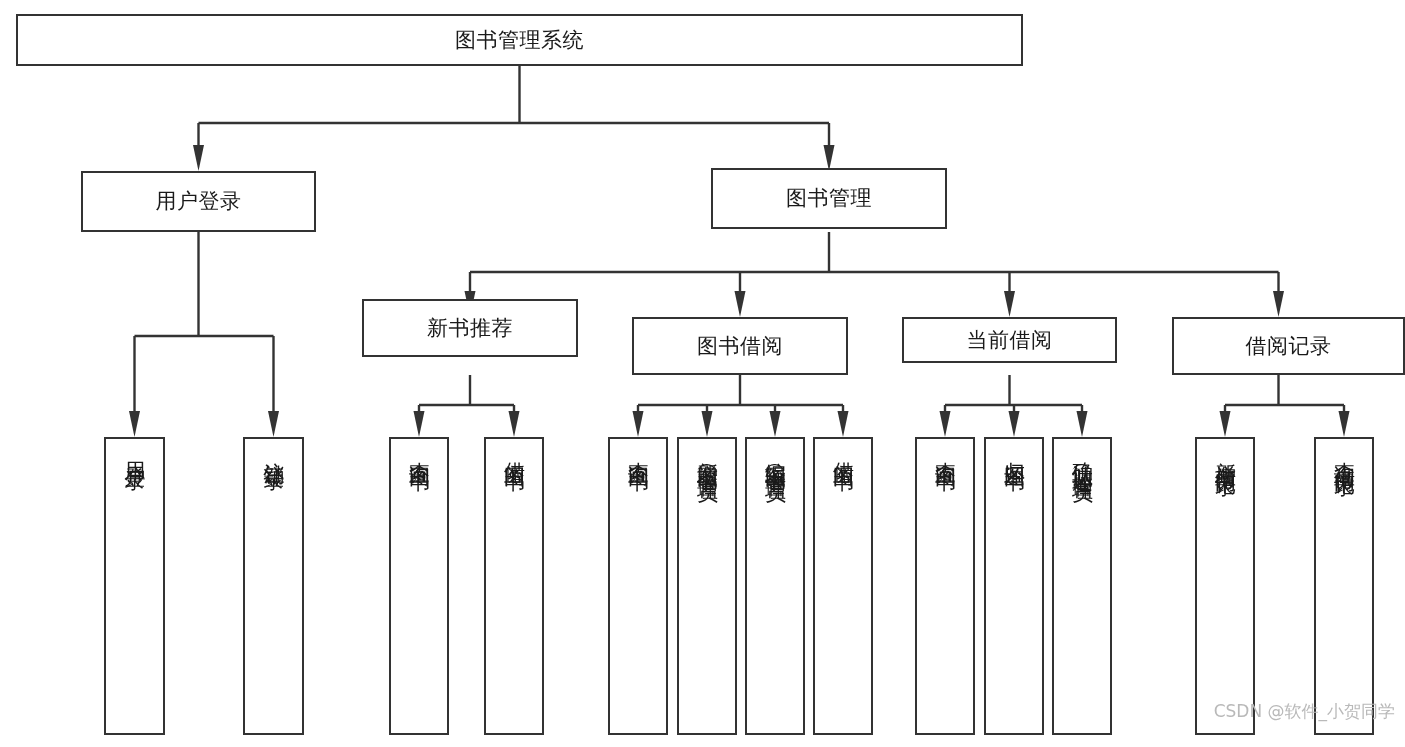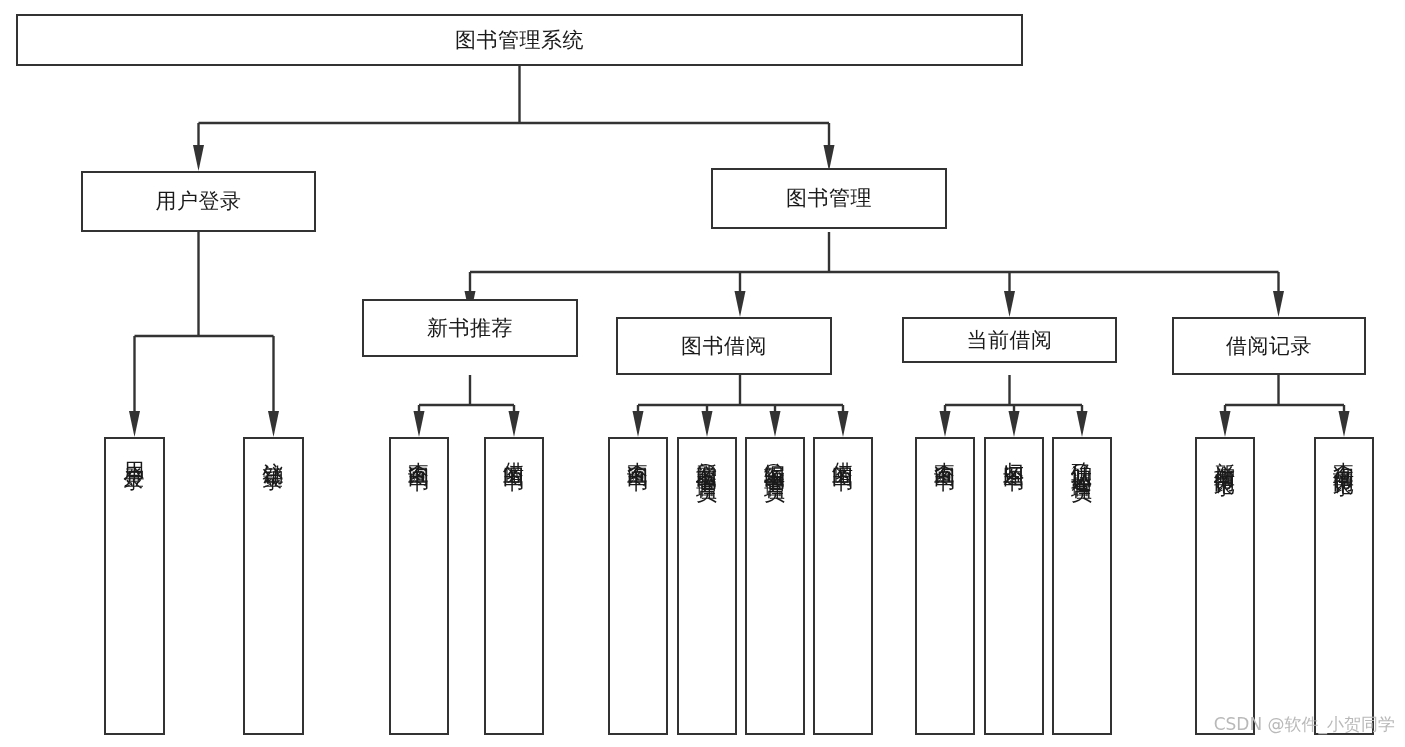--- a/index.html
+++ b/index.html
@@ -26,21 +26,21 @@
     box-sizing: border-box;
     background: #ffffff;
     border: 2px solid #333333;
     display: flex;
     align-items: center;
     justify-content: center;
     overflow: hidden;
   }
   .node-label {
     color: #1a1a1a;
-    font-family: Liberation Sans, sans-serif;
+    font-family: Liberation Serif, serif;
     line-height: 1.18;
     text-align: center;
     white-space: nowrap;
     user-select: none;
   }
   
   .node-h .node-label {
     font-size: 21px;
     letter-spacing: 0.5px;
   }
@@ -74,21 +74,21 @@
     fill: none;
     stroke-linecap: butt;
   }
   .conn-arrow {
     fill: #333333;
     stroke: none;
   }
   #watermark {
     position: absolute;
     right: 10px;
-    bottom: 11px;
+    bottom: 24px;
     font-size: 17px;
     color: #b9b9b9;
     font-family: "DejaVu Sans", "Liberation Sans", sans-serif;
     white-space: nowrap;
     user-select: none;
     margin-left: 40px;
   }
 </style>
 </head>
 <body>
@@ -154,27 +154,27 @@
       </div>
       <div class="node-box node-h" style="left: 81px; top: 171px; width: 235px; height: 61px;">
         <span class="node-label">用户登录</span>
       </div>
       <div class="node-box node-h" style="left: 711px; top: 168px; width: 236px; height: 61px;">
         <span class="node-label">图书管理</span>
       </div>
       <div class="node-box node-h" style="left: 362px; top: 299px; width: 216px; height: 58px;">
         <span class="node-label">新书推荐</span>
       </div>
-      <div class="node-box node-h" style="left: 616px; top: 317px; width: 216px; height: 58px;">
+      <div class="node-box node-h" style="left: 632px; top: 317px; width: 216px; height: 58px;">
         <span class="node-label">图书借阅</span>
       </div>
       <div class="node-box node-h" style="left: 902px; top: 317px; width: 215px; height: 46px;">
         <span class="node-label">当前借阅</span>
       </div>
-      <div class="node-box node-h" style="left: 1172px; top: 317px; width: 194px; height: 58px;">
+      <div class="node-box node-h" style="left: 1172px; top: 317px; width: 233px; height: 58px;">
         <span class="node-label">借阅记录</span>
       </div>
       <div class="node-box node-v" style="left: 104px; top: 437px; width: 61px; height: 298px;">
         <span class="node-label">用户登录</span>
       </div>
       <div class="node-box node-v" style="left: 243px; top: 437px; width: 61px; height: 298px;">
         <span class="node-label">注销登录</span>
       </div>
       <div class="node-box node-v" style="left: 389px; top: 437px; width: 60px; height: 298px;">
         <span class="node-label">查询图书</span>

